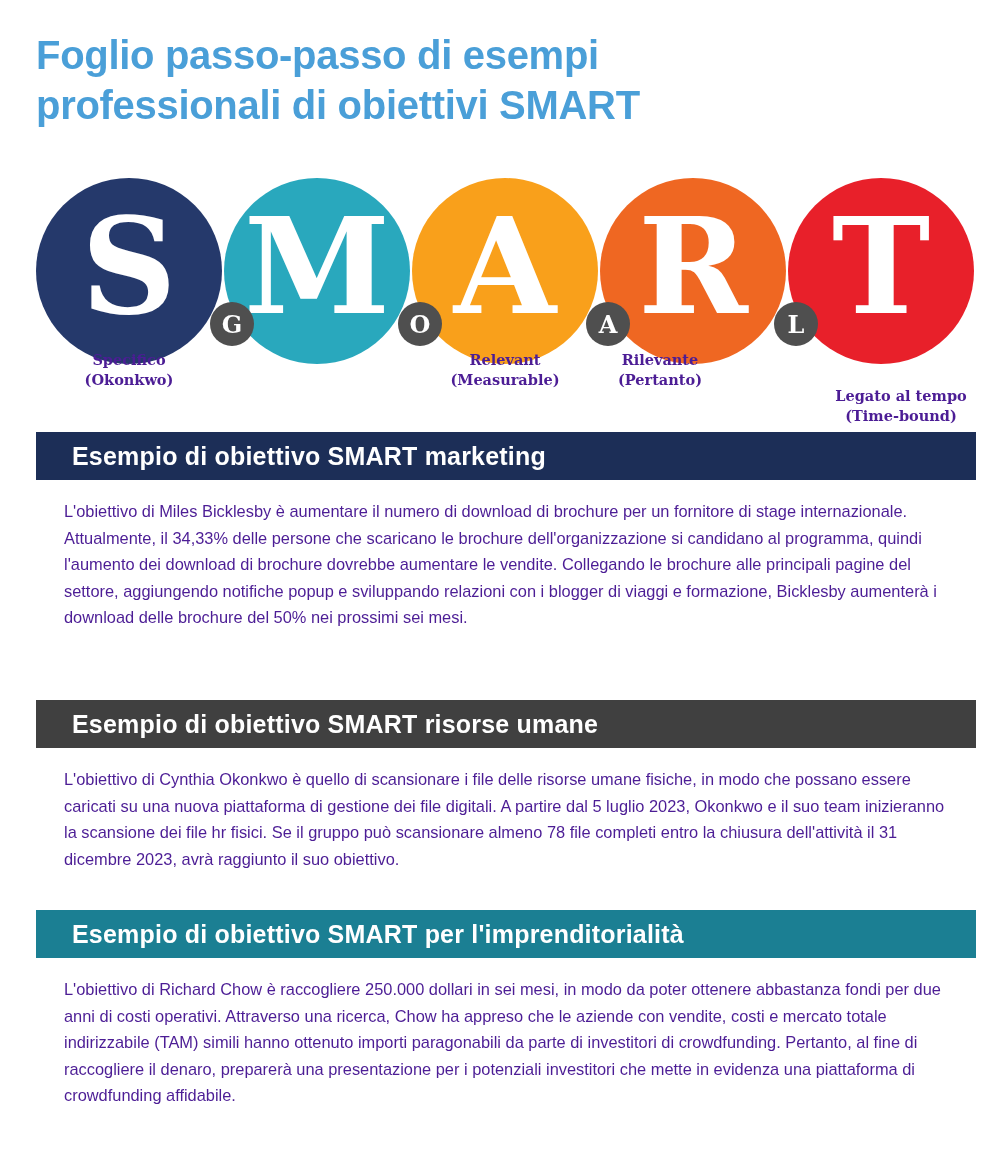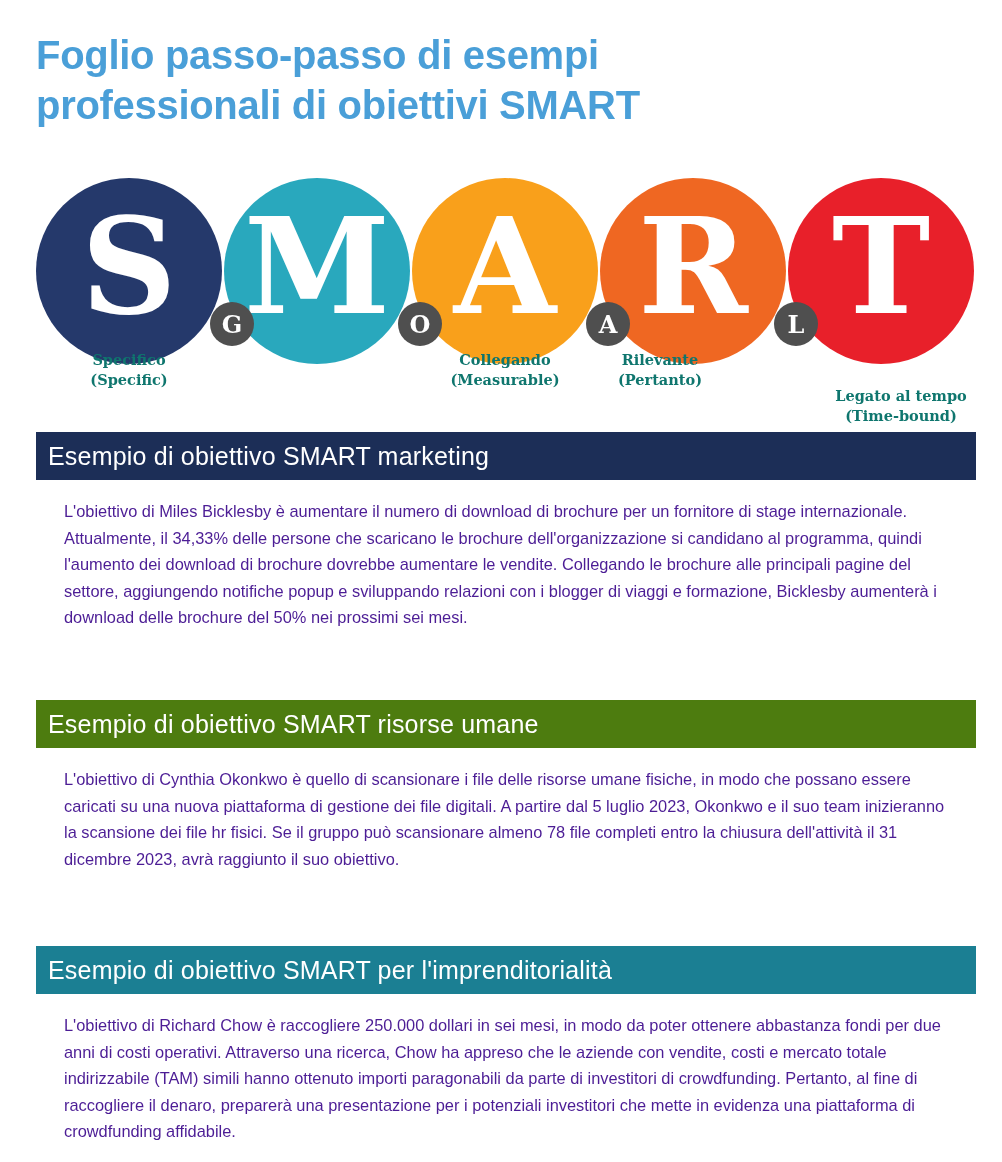--- a/index.html
+++ b/index.html
@@ -83,53 +83,54 @@
   .m3 { left: 738px; }
 
   .caption {
     position: absolute;
     top: 172px;
     width: 200px;
     text-align: center;
     font-family: "DejaVu Serif", serif;
     font-weight: bold;
     font-size: 14.5px;
-    color: #0f766e;
+    color: #4c1d95;
     line-height: 1.35;
   }
   .caption .sub { display: block; }
   .p0 { left: -7px; }
   .p1 { left: 181px; }
   .p2 { left: 369px; }
   .p3 { left: 524px; }
   .p4 { left: 765px; margin-top: 36px; }
 
   
   .section { position: absolute; left: 36px; width: 940px; }
   .section-header {
     height: 48px;
     display: flex;
     align-items: center;
-    padding-left: 12px;
+    padding-left: 36px;
     box-sizing: border-box;
     color: #ffffff;
     font-size: 25px;
     letter-spacing: 0.2px;
+    font-weight: bold;
   }
   .section-body {
     padding: 18px 24px 0 28px;
     box-sizing: border-box;
     font-size: 16.4px;
     line-height: 1.62;
     color: #4c1d95;
     text-align: left;
   }
   .s0 { top: 432px; }
   .s1 { top: 700px; }
-  .s2 { top: 910px; margin-top: 36px; }
+  .s2 { top: 910px; }
 </style>
 </head>
 <body>
 
 <div class="page">
 
   <div class="title">Foglio passo-passo di esempi professionali di obiettivi SMART</div>
 
   <div class="smart-graphic">
 
@@ -149,43 +150,43 @@
       <span>T</span>
     </div>
 
     <div class="mini m0" style="background: rgb(79, 79, 79);">G</div>
     <div class="mini m1" style="background: rgb(79, 79, 79);">O</div>
     <div class="mini m2" style="background: rgb(79, 79, 79);">A</div>
     <div class="mini m3" style="background: rgb(79, 79, 79);">L</div>
 
     <div class="caption p0">
       <span>Specifico</span>
-      <span class="sub">(Specific)</span>
+      <span class="sub">(Okonkwo)</span>
     </div>
     <div class="caption p2">
-      <span>Collegando</span>
+      <span>Relevant</span>
       <span class="sub">(Measurable)</span>
     </div>
     <div class="caption p3">
       <span>Rilevante</span>
       <span class="sub">(Pertanto)</span>
     </div>
     <div class="caption p4">
       <span>Legato al tempo</span>
       <span class="sub">(Time-bound)</span>
     </div>
   </div>
 
   <div class="section s0">
     <div class="section-header" style="background: rgb(28, 46, 87);">Esempio di obiettivo SMART marketing</div>
     <div class="section-body">L'obiettivo di Miles Bicklesby è aumentare il numero di download di brochure per un fornitore di stage internazionale. Attualmente, il 34,33% delle persone che scaricano le brochure dell'organizzazione si candidano al programma, quindi l'aumento dei download di brochure dovrebbe aumentare le vendite. Collegando le brochure alle principali pagine del settore, aggiungendo notifiche popup e sviluppando relazioni con i blogger di viaggi e formazione, Bicklesby aumenterà i download delle brochure del 50% nei prossimi sei mesi.</div>
   </div>
 
   <div class="section s1">
-    <div class="section-header" style="background: #4d7c0f;">Esempio di obiettivo SMART risorse umane</div>
+    <div class="section-header" style="background: #404040;">Esempio di obiettivo SMART risorse umane</div>
     <div class="section-body">L'obiettivo di Cynthia Okonkwo è quello di scansionare i file delle risorse umane fisiche, in modo che possano essere caricati su una nuova piattaforma di gestione dei file digitali. A partire dal 5 luglio 2023, Okonkwo e il suo team inizieranno la scansione dei file hr fisici. Se il gruppo può scansionare almeno 78 file completi entro la chiusura dell'attività il 31 dicembre 2023, avrà raggiunto il suo obiettivo.</div>
   </div>
 
   <div class="section s2">
     <div class="section-header" style="background: rgb(27, 127, 147);">Esempio di obiettivo SMART per l'imprenditorialità</div>
     <div class="section-body">L'obiettivo di Richard Chow è raccogliere 250.000 dollari in sei mesi, in modo da poter ottenere abbastanza fondi per due anni di costi operativi. Attraverso una ricerca, Chow ha appreso che le aziende con vendite, costi e mercato totale indirizzabile (TAM) simili hanno ottenuto importi paragonabili da parte di investitori di crowdfunding. Pertanto, al fine di raccogliere il denaro, preparerà una presentazione per i potenziali investitori che mette in evidenza una piattaforma di crowdfunding affidabile.</div>
   </div>
 
 </div>
 

